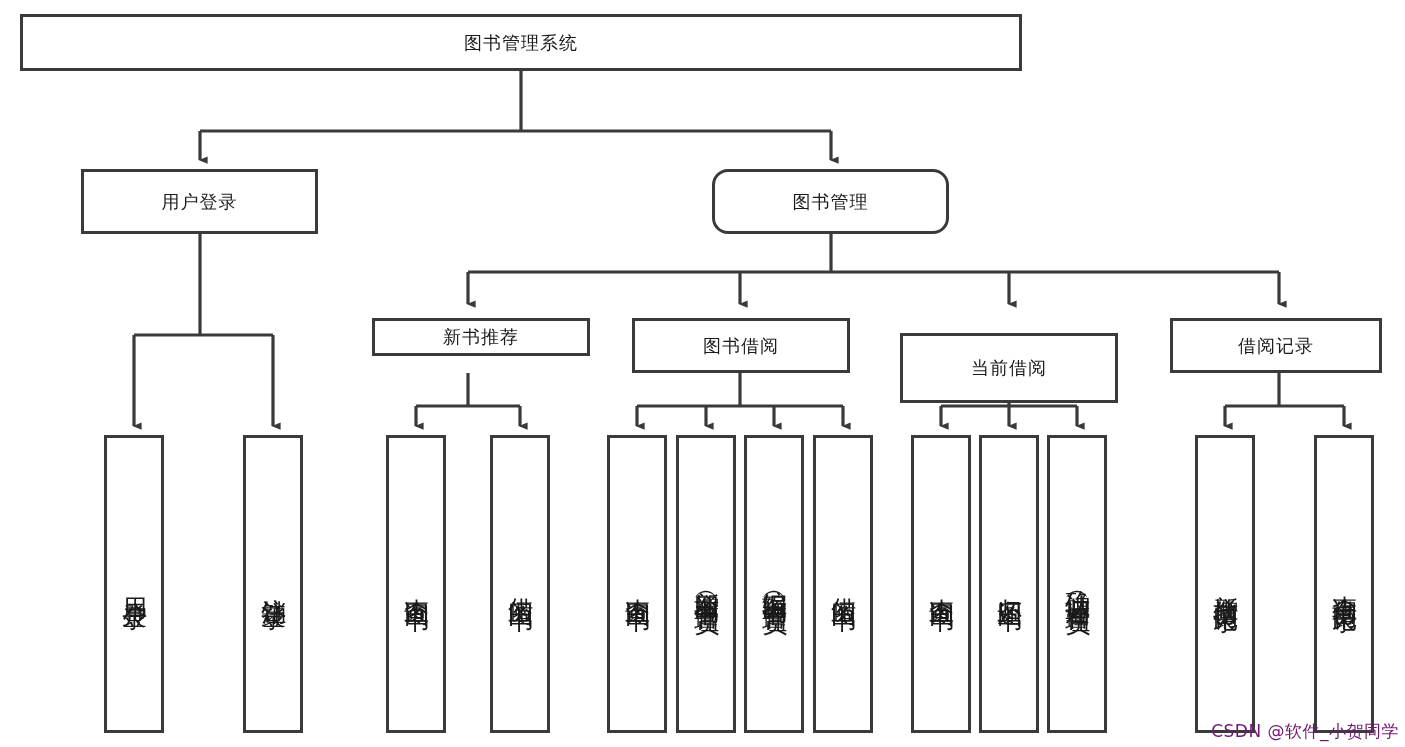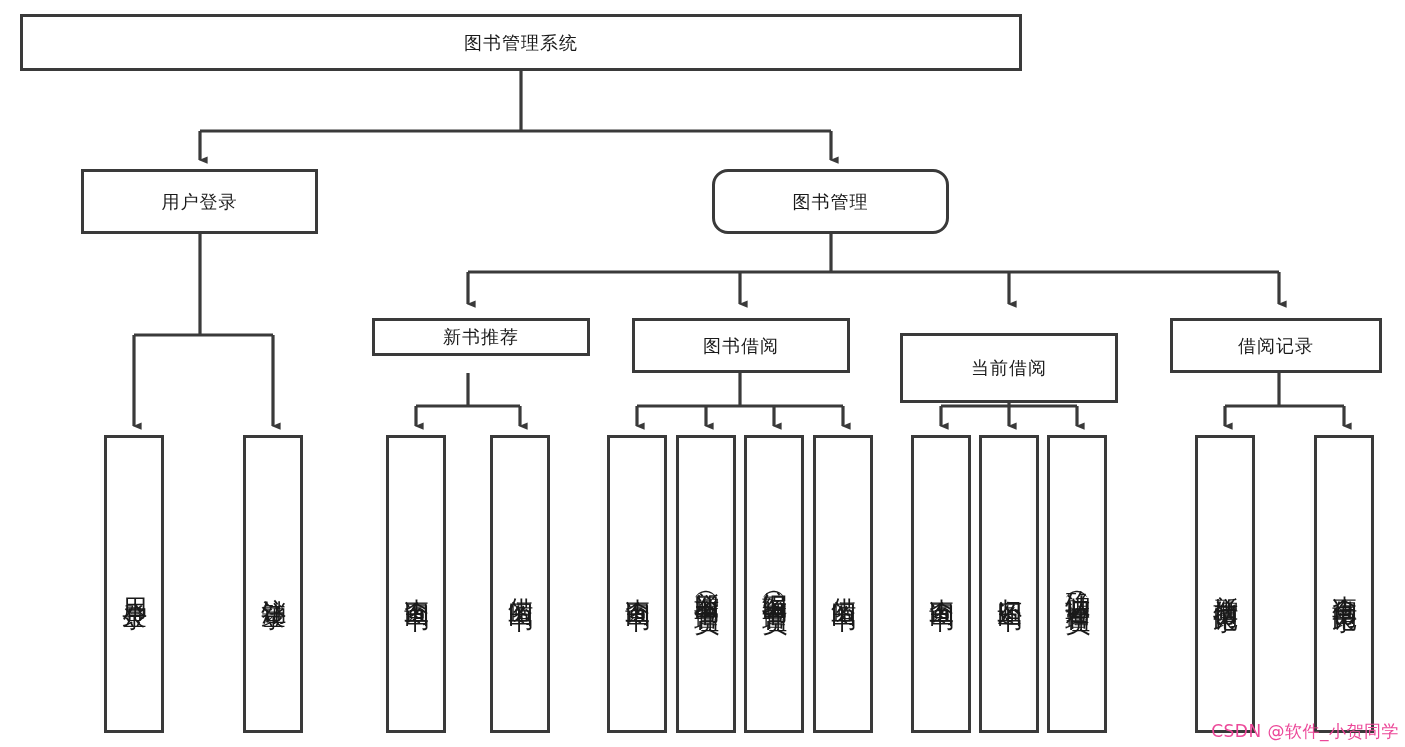--- a/index.html
+++ b/index.html
@@ -51,21 +51,21 @@
     text-orientation: upright;
     white-space: normal;
     text-align: center;
     display: block;
   }
   .watermark {
     position: absolute;
     right: 6px;
     bottom: 4px;
     font-size: 17px;
-    color: #ec4899;
+    color: #701a75;
     letter-spacing: 0.5px;
     white-space: nowrap;
     z-index: 5;
     font-family: "DejaVu Sans", "Liberation Sans", sans-serif;
   }
 </style>
 </head>
 <body>
 
 <svg id="diagram" viewBox="0 0 1405 747" aria-hidden="true">

